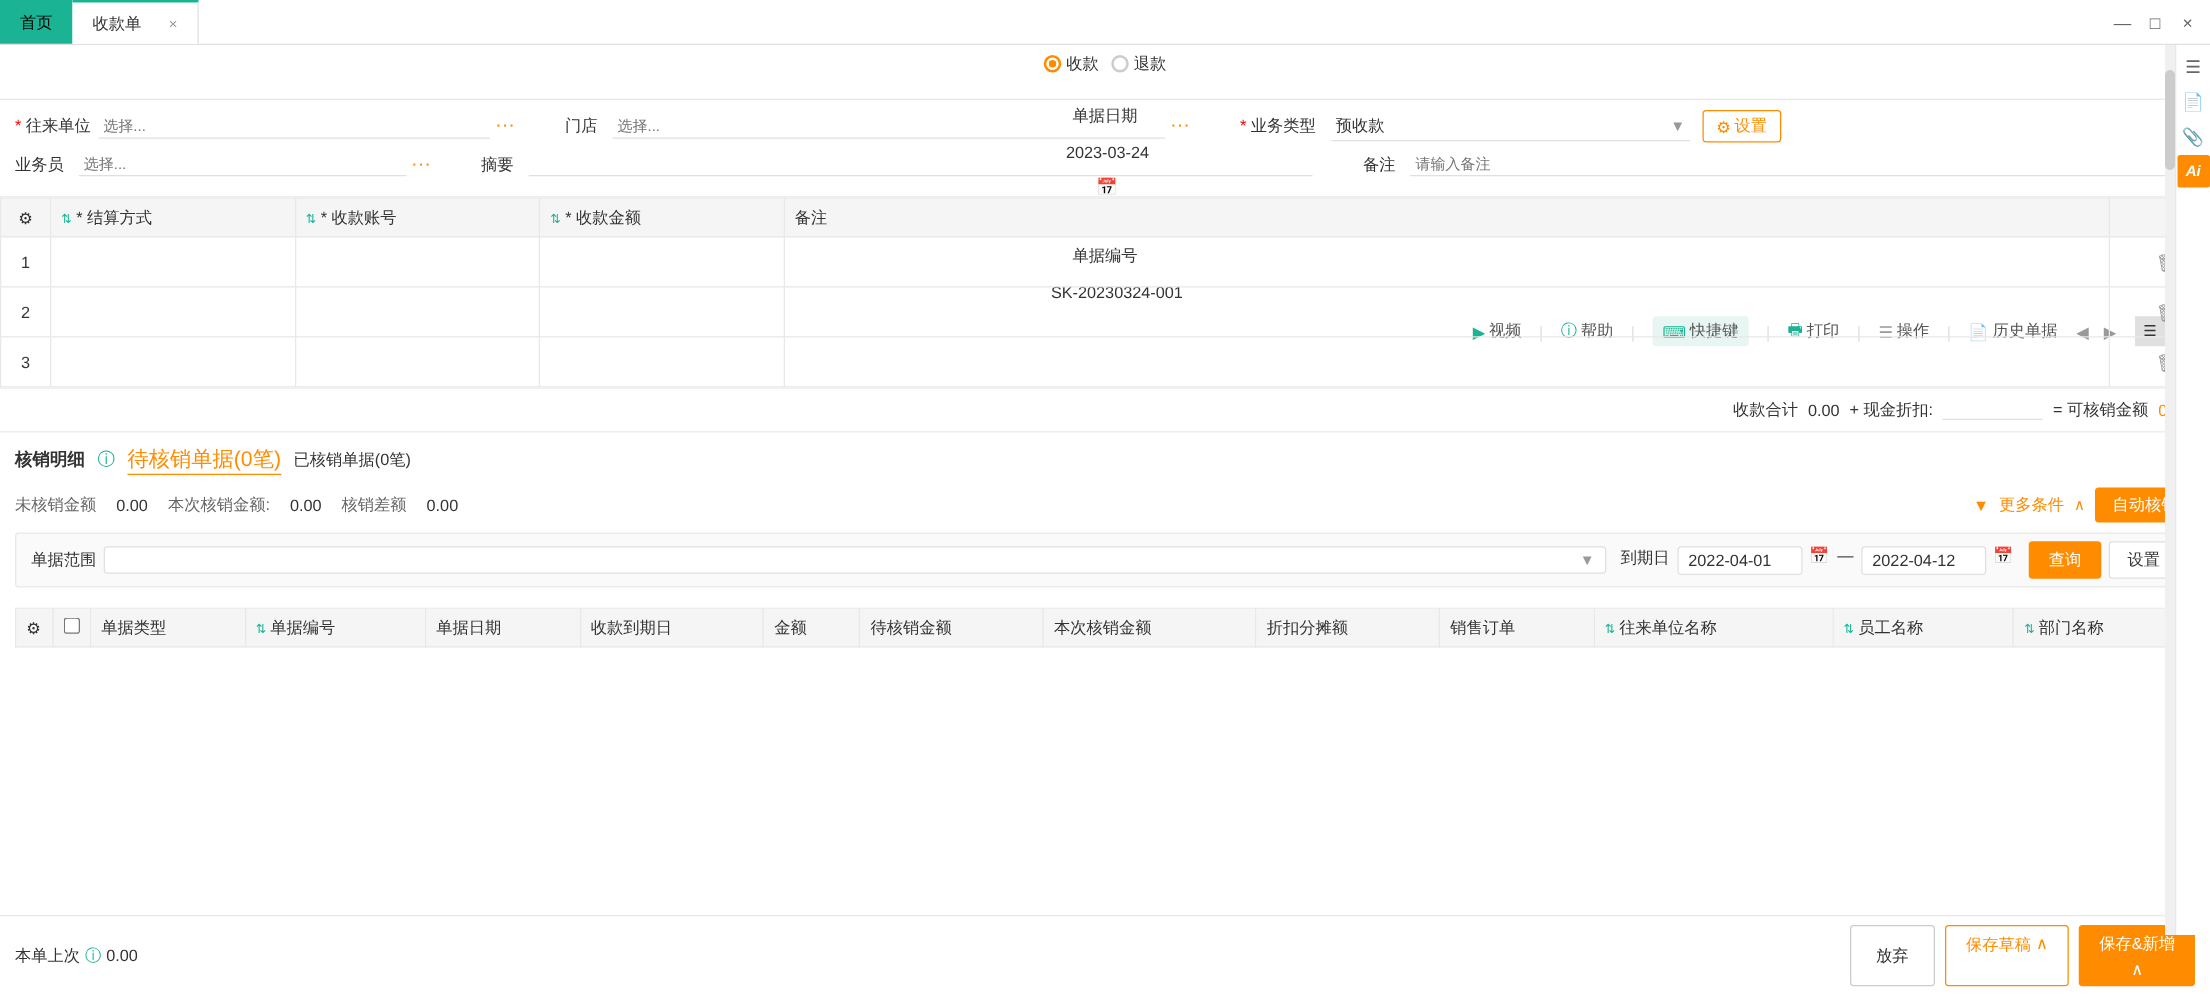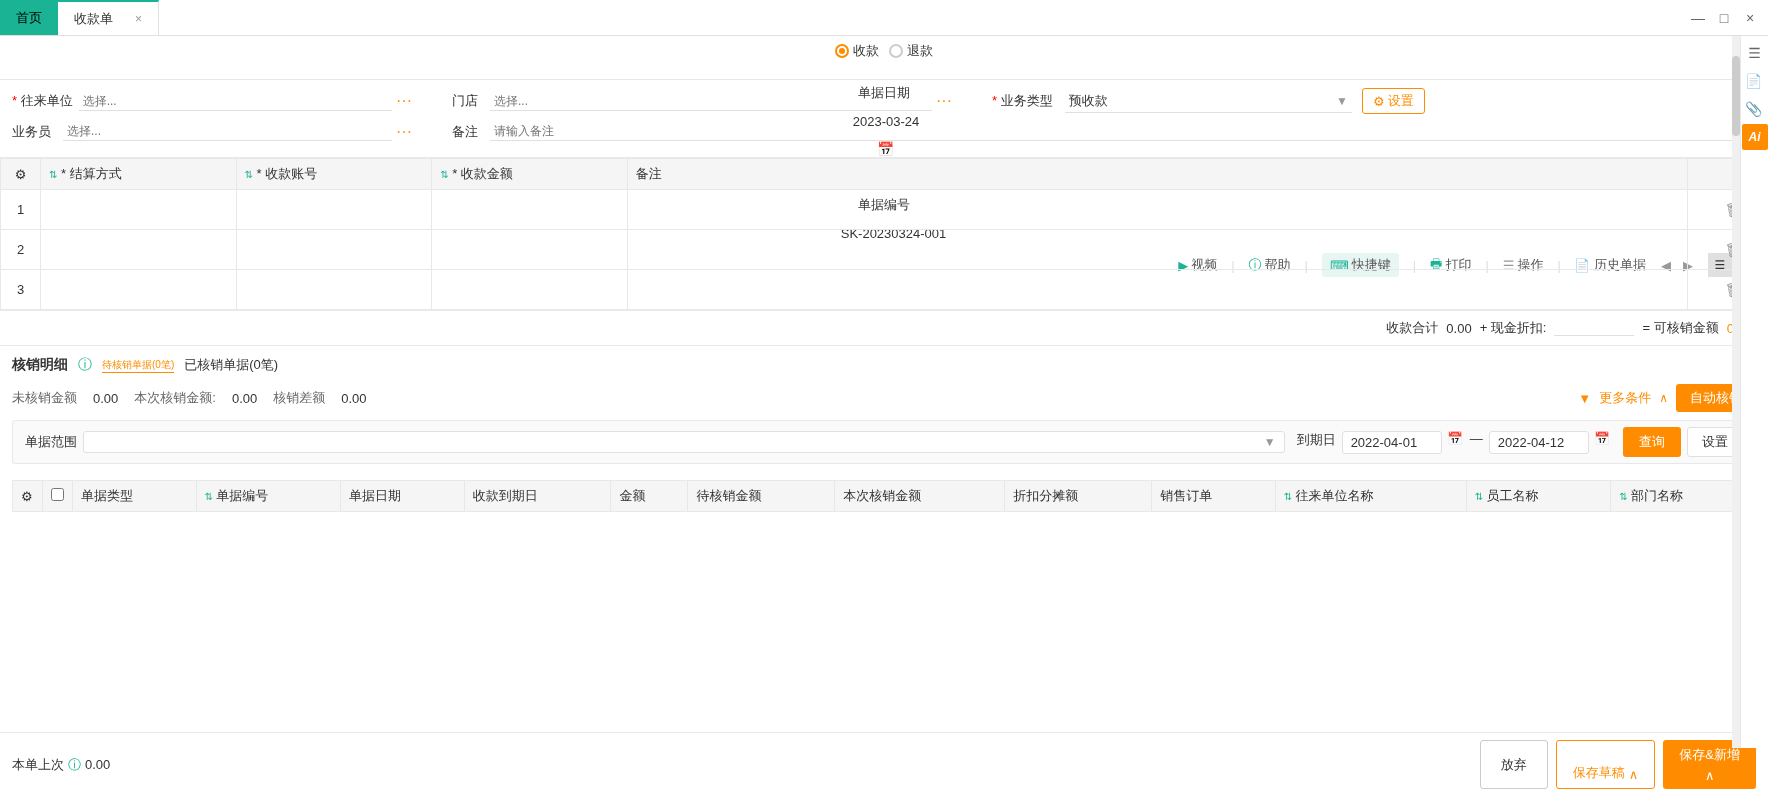--- a/index.html
+++ b/index.html
@@ -258,21 +258,21 @@
       font-weight: bold;
       color: #333;
     }
     .hx-info-icon {
       color: #1ab394;
       font-size: 14px;
       cursor: pointer;
     }
     .hx-tab {
       color: #ff8c00;
-      font-size: 10px;
+      font-size: 17px;
       cursor: pointer;
       border-bottom: 1px solid #ff8c00;
     }
     .hx-tab-inactive {
       color: #333;
       font-size: 13px;
       cursor: pointer;
     }
 
     .hx-stats {
@@ -364,21 +364,21 @@
       color: #333;
     }
     .btn-save-draft {
       background: #fff;
       border: 1px solid #ff8c00;
       border-radius: 3px;
       padding: 6px 16px;
       cursor: pointer;
       font-size: 13px;
       color: #ff8c00;
-      display: flex; align-items: flex-end; gap: 4px;
+      display: flex; align-items: flex-start; gap: 4px;
     }
     .btn-save-new {
       background: #ff8c00;
       border: none;
       border-radius: 3px;
       padding: 6px 16px;
       cursor: pointer;
       font-size: 13px;
       color: #fff;
       display: flex; align-items: center; gap: 4px; flex-direction: column;
@@ -541,20 +541,24 @@
         </div>
       </div>
       <div class="form-row">
 
         <div class="form-field" style="max-width: 400px;">
           <span class="field-label">业务员</span>
           <input class="field-input" type="text" style="margin-left: 6px;" placeholder="选择...">
           <span class="field-ellipsis">···</span>
         </div>
 
+        <div class="form-field" style="margin-left: 40px; flex: 2;">
+          <span class="field-label">摘要</span>
+          <input class="field-input" type="text" style="margin-left: 6px;">
+        </div>
 
         <div class="form-field" style="margin-left: 40px; flex: 2;">
           <span class="field-label">备注</span>
           <input class="field-input" type="text" style="margin-left: 6px;" placeholder="请输入备注">
         </div>
       </div>
     </div>
 
     <div class="table-wrap">
       <table class="data-table">

